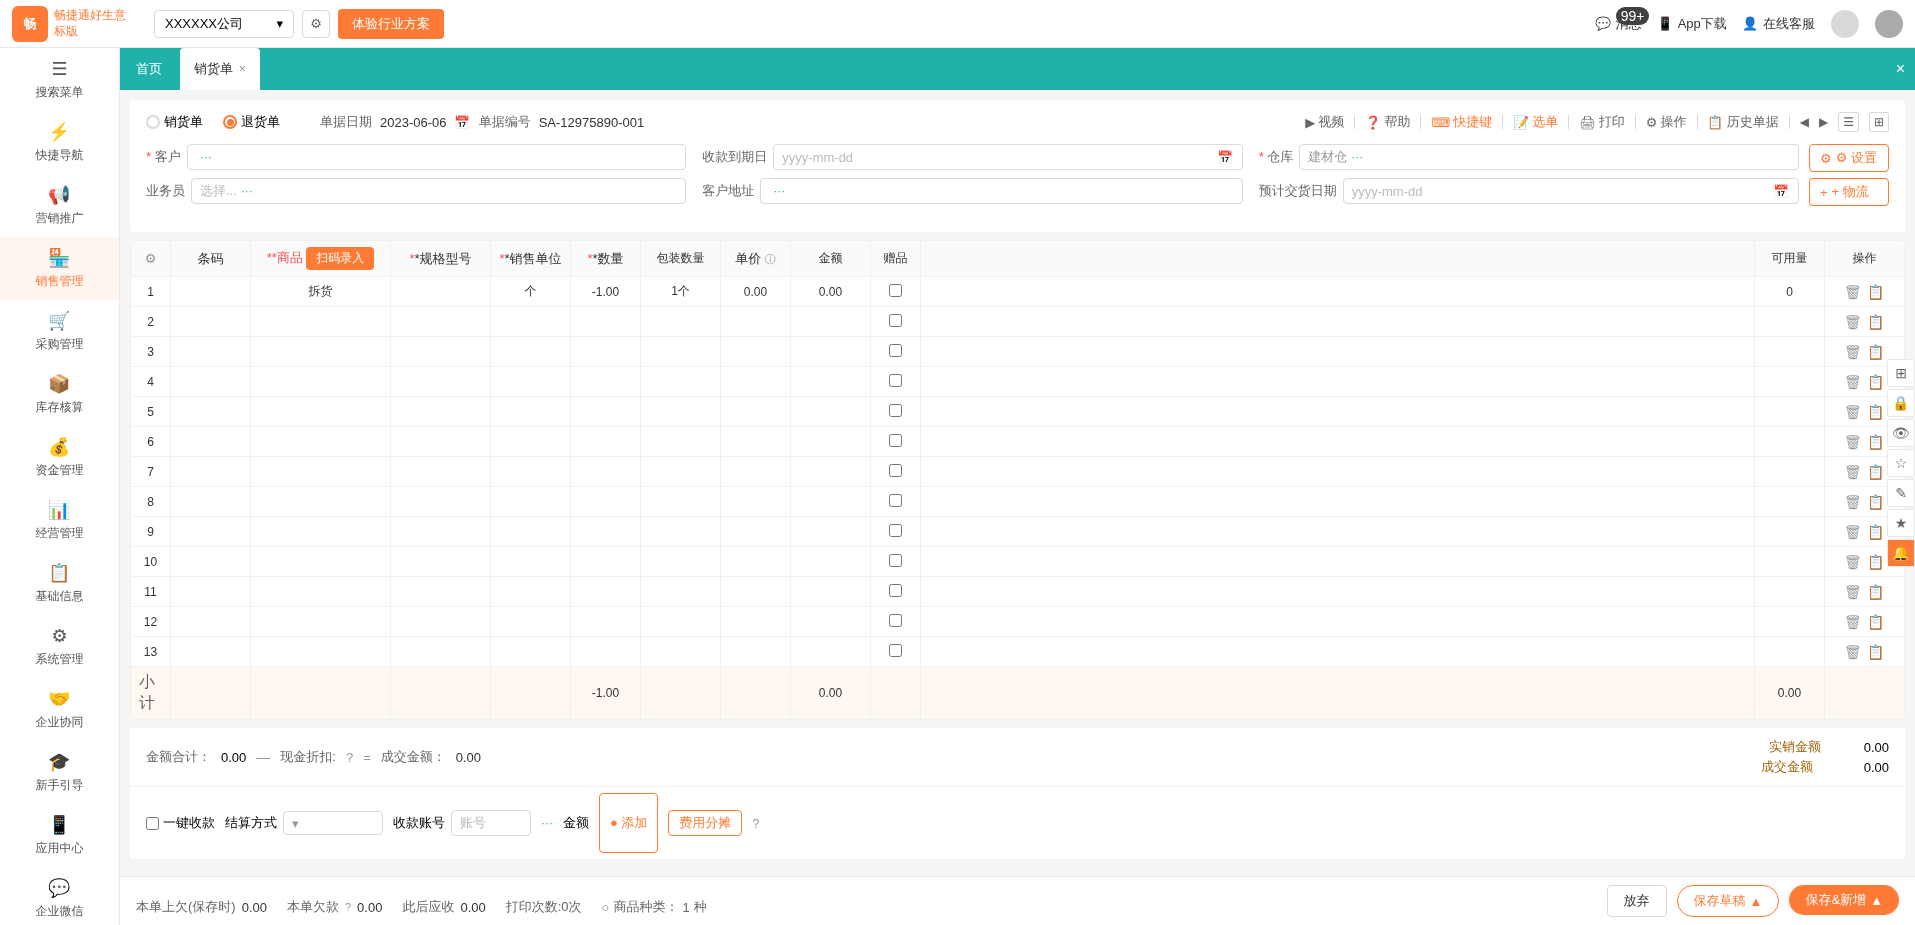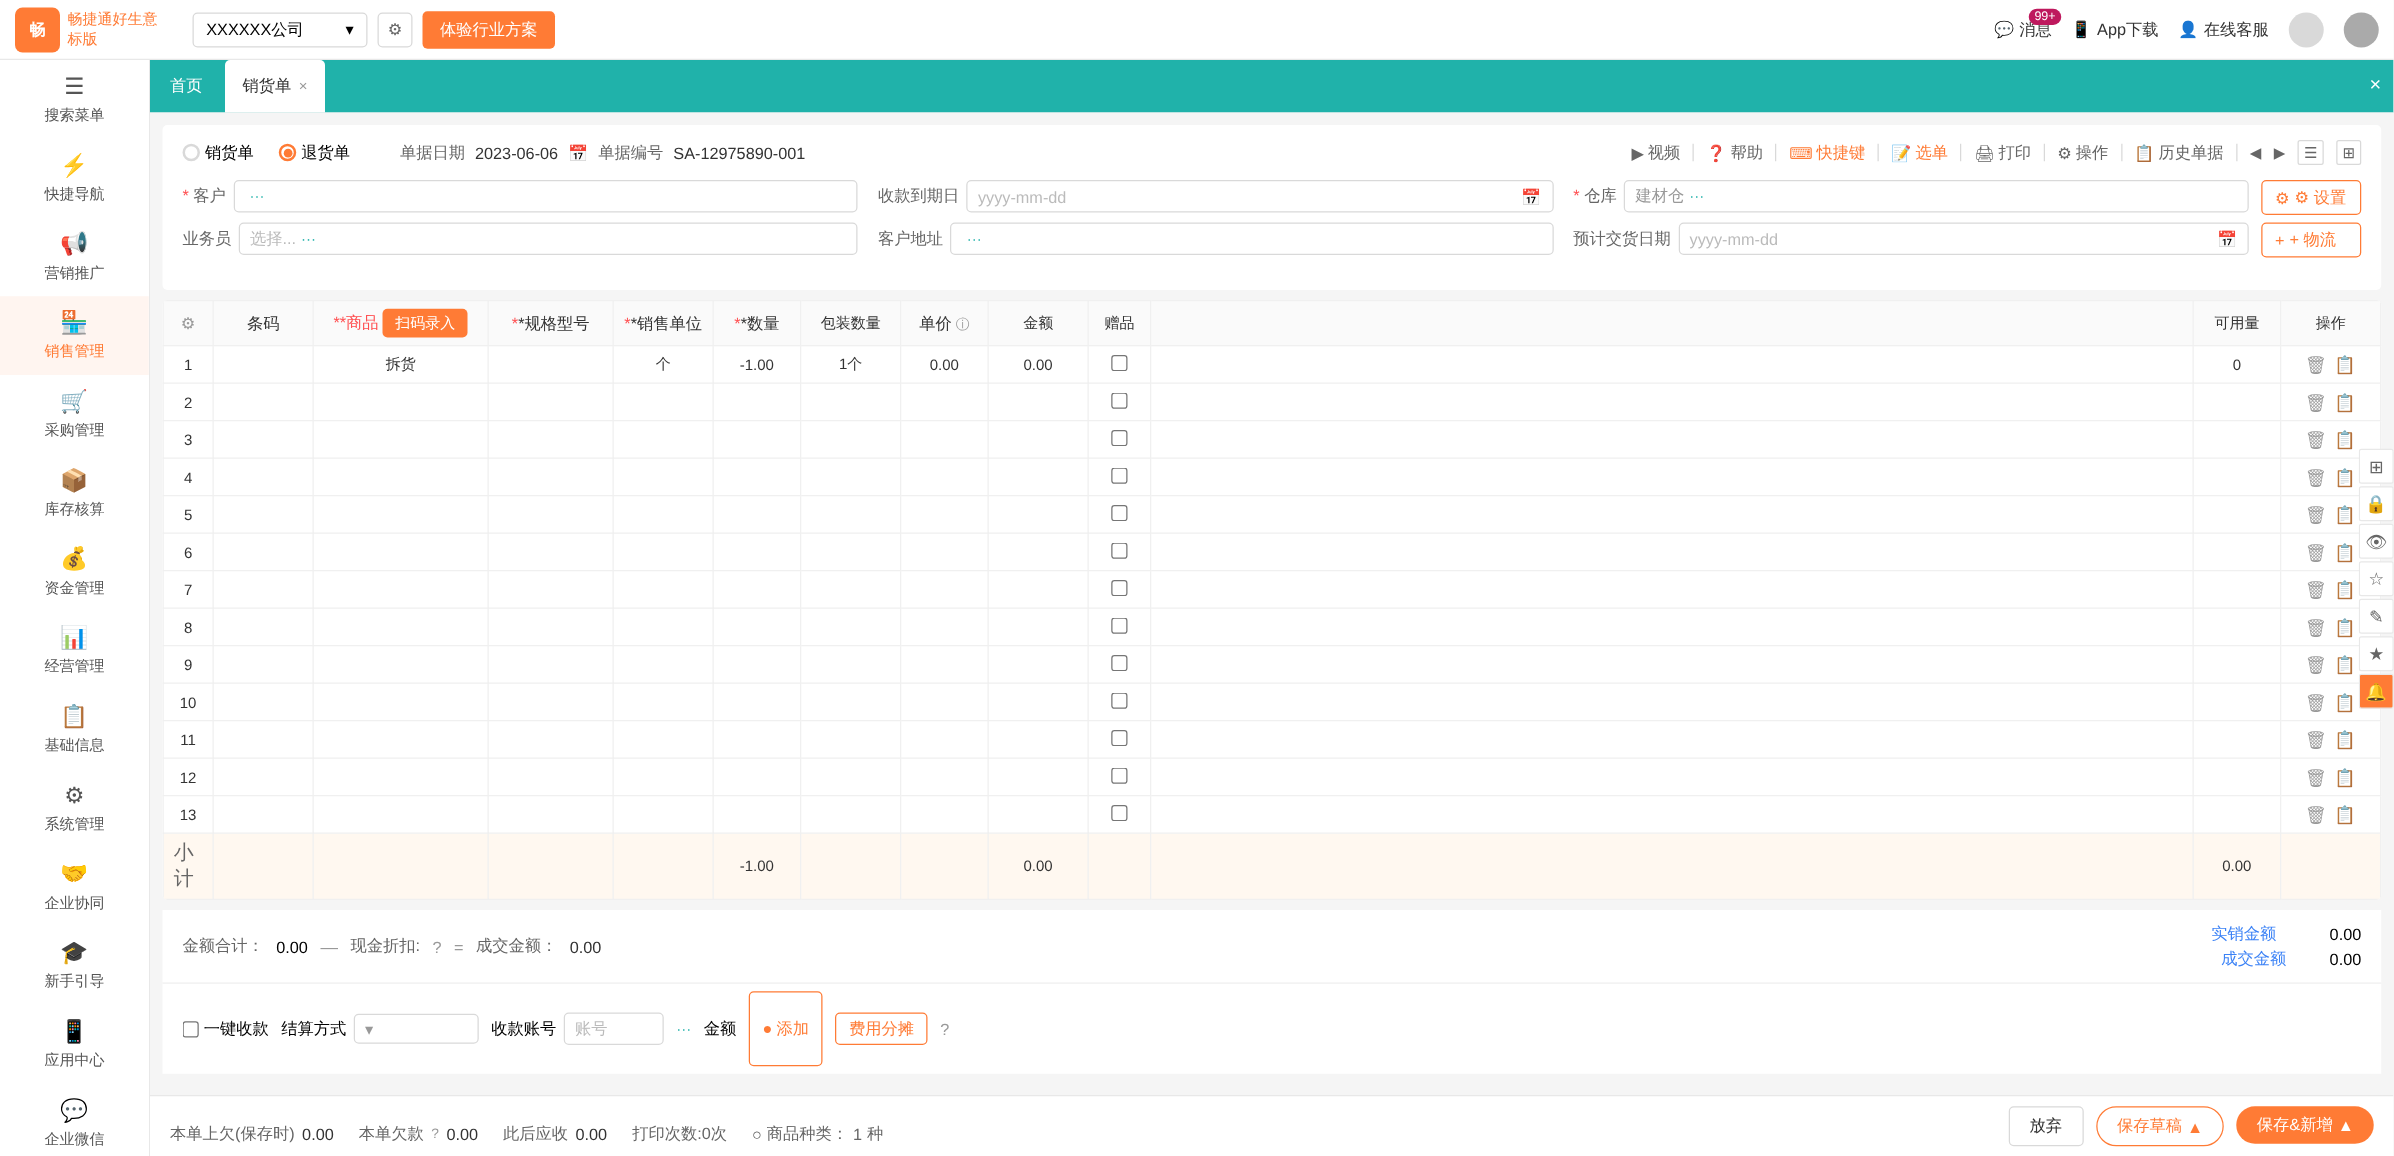--- a/index.html
+++ b/index.html
@@ -8,21 +8,21 @@
     
     .top-bar { height: 48px; background: #fff; display: flex; align-items: center; padding: 0 12px; border-bottom: 1px solid #e8e8e8; gap: 8px; flex-shrink: 0; }
     .brand-area { display: flex; align-items: center; gap: 6px; }
     .brand-logo { width: 36px; height: 36px; background: #ff7b35; border-radius: 6px; display: flex; align-items: center; justify-content: center; color: #fff; font-size: 10px; font-weight: bold; }
     .brand-text { color: #ff7b35; font-size: 12px; line-height: 1.3; }
     .company-selector { display: flex; align-items: center; gap: 4px; border: 1px solid #d9d9d9; border-radius: 4px; padding: 4px 10px; cursor: pointer; margin-left: 20px; min-width: 140px; }
     .gear-btn { width: 28px; height: 28px; border: 1px solid #d9d9d9; border-radius: 4px; display: flex; align-items: center; justify-content: center; cursor: pointer; color: #666; }
     .trial-btn { background: #ff7b35; color: #fff; border: none; border-radius: 4px; padding: 6px 14px; cursor: pointer; font-size: 13px; }
     .top-right { margin-left: auto; display: flex; align-items: center; gap: 16px; }
     .msg-btn { position: relative; display: flex; align-items: center; gap: 4px; color: #333; cursor: pointer; }
-    .badge { background: #be185d; color: #fff; border-radius: 10px; padding: 1px 5px; font-size: 10px; position: absolute; top: -8px; right: -8px; }
+    .badge { background: #404040; color: #fff; border-radius: 10px; padding: 1px 5px; font-size: 14px; position: absolute; top: -8px; right: -8px; }
     .app-btn, .service-btn { display: flex; align-items: center; gap: 4px; color: #333; cursor: pointer; }
     .avatar { width: 28px; height: 28px; border-radius: 50%; background: #d9d9d9; }
 
     
     .main-layout { display: flex; flex: 1; overflow: hidden; }
 
     
     .sidebar { width: 120px; background: #fff; border-right: 1px solid #e8e8e8; display: flex; flex-direction: column; overflow-y: auto; }
     .sidebar-item { display: flex; flex-direction: column; align-items: center; padding: 10px 0; cursor: pointer; color: #555; gap: 4px; }
     .sidebar-item.active { color: #ff7b35; background: #fff5f0; }
@@ -96,21 +96,21 @@
     .payment-row { background: #fff; padding: 6px 16px; display: flex; align-items: center; gap: 10px; border-top: 1px solid #f0f0f0; }
     .checkbox-item { display: flex; align-items: center; gap: 4px; }
     .add-btn { background: #fff; color: #ff7b35; border: 1px solid #ff7b35; border-radius: 4px; padding: 20px 10px; cursor: pointer; font-size: 12px; }
     .expense-btn { background: #fff; color: #ff7b35; border: 1px solid #ff7b35; border-radius: 4px; padding: 3px 10px; cursor: pointer; font-size: 12px; display: flex; align-items: center; gap: 4px; }
 
     
     .bottom-bar { background: #fff; padding: 8px 16px; display: flex; align-items: center; border-top: 1px solid #e8e8e8; flex-shrink: 0; gap: 20px; }
     .bottom-info { display: flex; align-items: center; gap: 6px; color: #666; font-size: 12px; }
     .bottom-info-val { color: #333; }
     .bottom-right { margin-left: auto; display: flex; align-items: flex-start; gap: 10px; }
-    .amount-label { color: #3b82f6; }
+    .amount-label { color: #a16207; }
     .discard-btn { background: #fff; color: #333; border: 1px solid #d9d9d9; border-radius: 4px; padding: 6px 16px; cursor: pointer; }
     .save-draft-btn { background: #fff; color: #ff7b35; border: 1px solid #ff7b35; border-radius: 20px; padding: 6px 16px; cursor: pointer; display: flex; align-items: center; gap: 4px; }
     .save-new-btn { background: #ff7b35; color: #fff; border: none; border-radius: 20px; padding: 6px 16px; cursor: pointer; display: flex; align-items: center; gap: 4px; }
 
     
     .right-tools { position: fixed; right: 0; top: 50%; transform: translateY(-50%); display: flex; flex-direction: column; gap: 2px; z-index: 100; }
     .rt-btn { width: 28px; height: 28px; background: #fff; border: 1px solid #e8e8e8; display: flex; align-items: center; justify-content: center; cursor: pointer; color: #666; font-size: 14px; border-radius: 2px; }
     .rt-btn.orange { background: #ff7b35; color: #fff; }
 
     .settings-btn { background: #fff; border: 1px solid #ff7b35; color: #ff7b35; border-radius: 4px; padding: 4px 10px; cursor: pointer; font-size: 12px; display: flex; align-items: center; gap: 4px; }
@@ -705,21 +705,21 @@
         <span class="summary-label">现金折扣:</span>
         <span style="color:#999; cursor:pointer;">?</span>
         <span class="eq-icon">=</span>
         <span class="summary-label">成交金额：</span>
         <span class="deal-amount">0.00</span>
         <div style="margin-left:auto; display:flex; flex-direction:column; align-items:flex-end; gap:2px;">
           <div style="display:flex; align-items:center; gap:8px;">
             <span class="amount-label">实销金额</span>
             <span style="min-width:60px; text-align:right;">0.00</span>
           </div>
-          <div style="display:flex; align-items:center; gap:0;">
+          <div style="display:flex; align-items:center; gap:16px;">
             <span class="amount-label">成交金额</span>
             <span style="min-width:60px; text-align:right;">0.00</span>
           </div>
         </div>
       </div>
 
       <div class="payment-row">
         <div class="checkbox-item">
           <input type="checkbox" style="">
           <span>一键收款</span>

